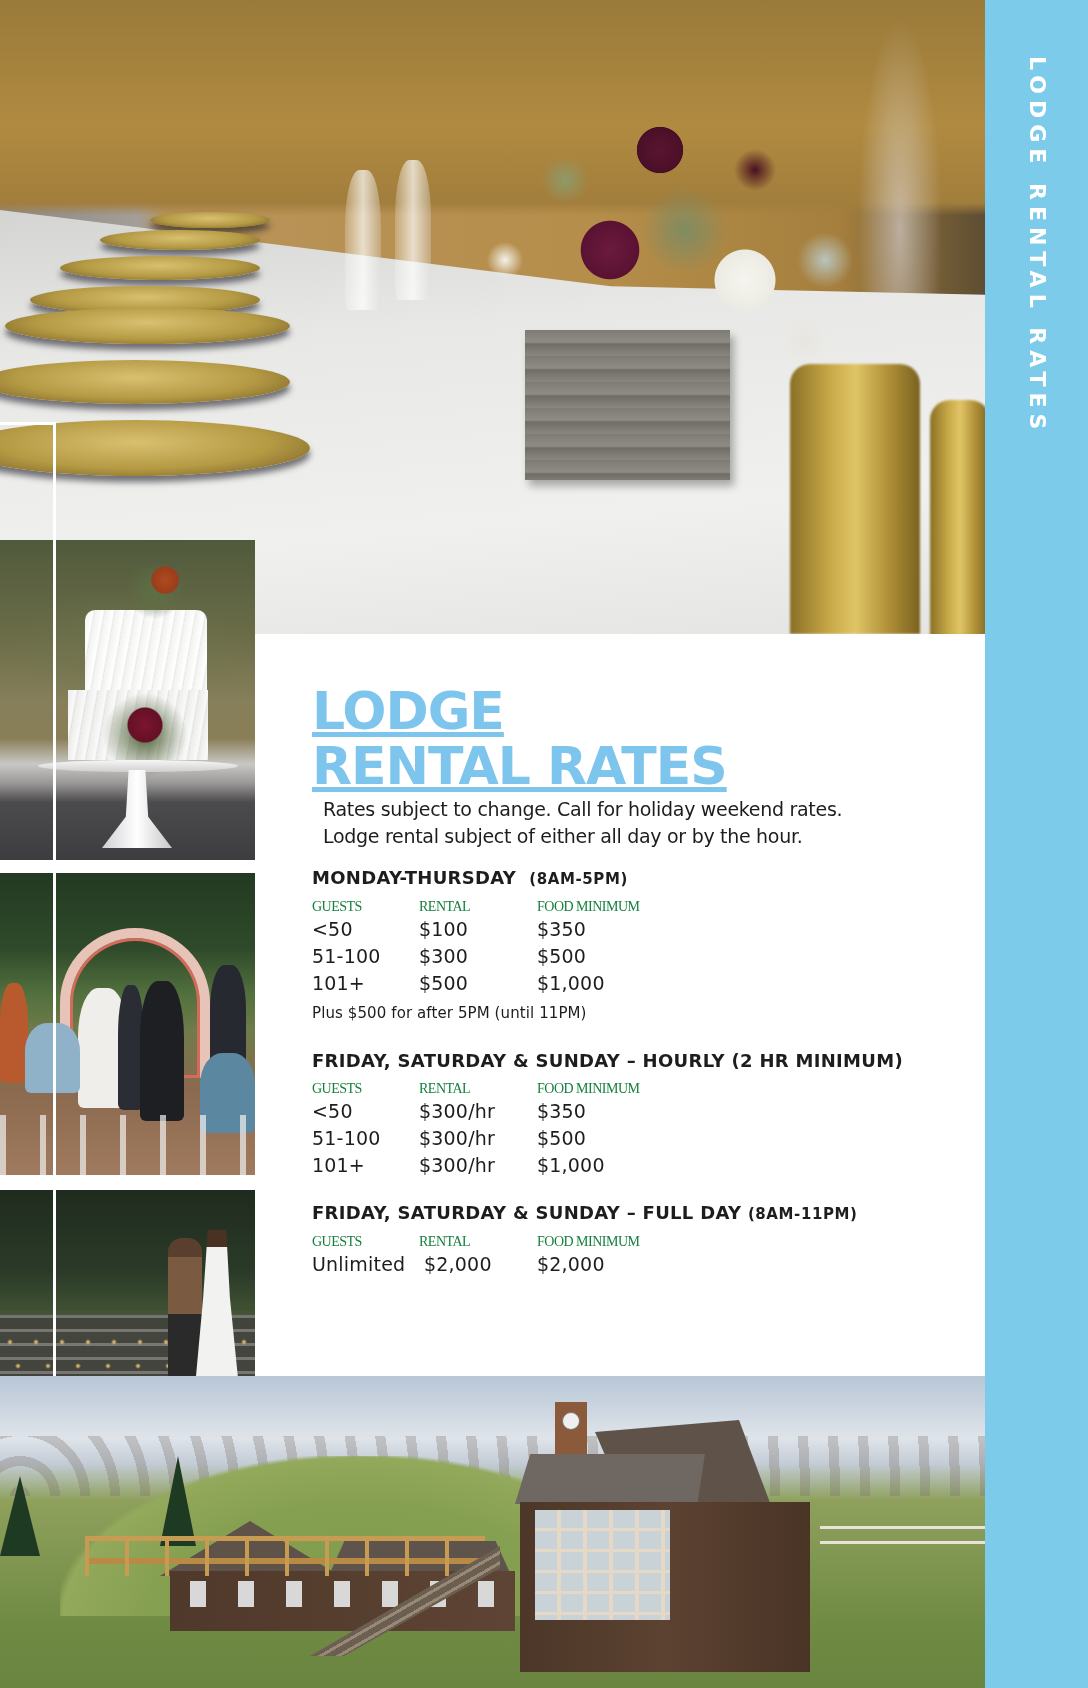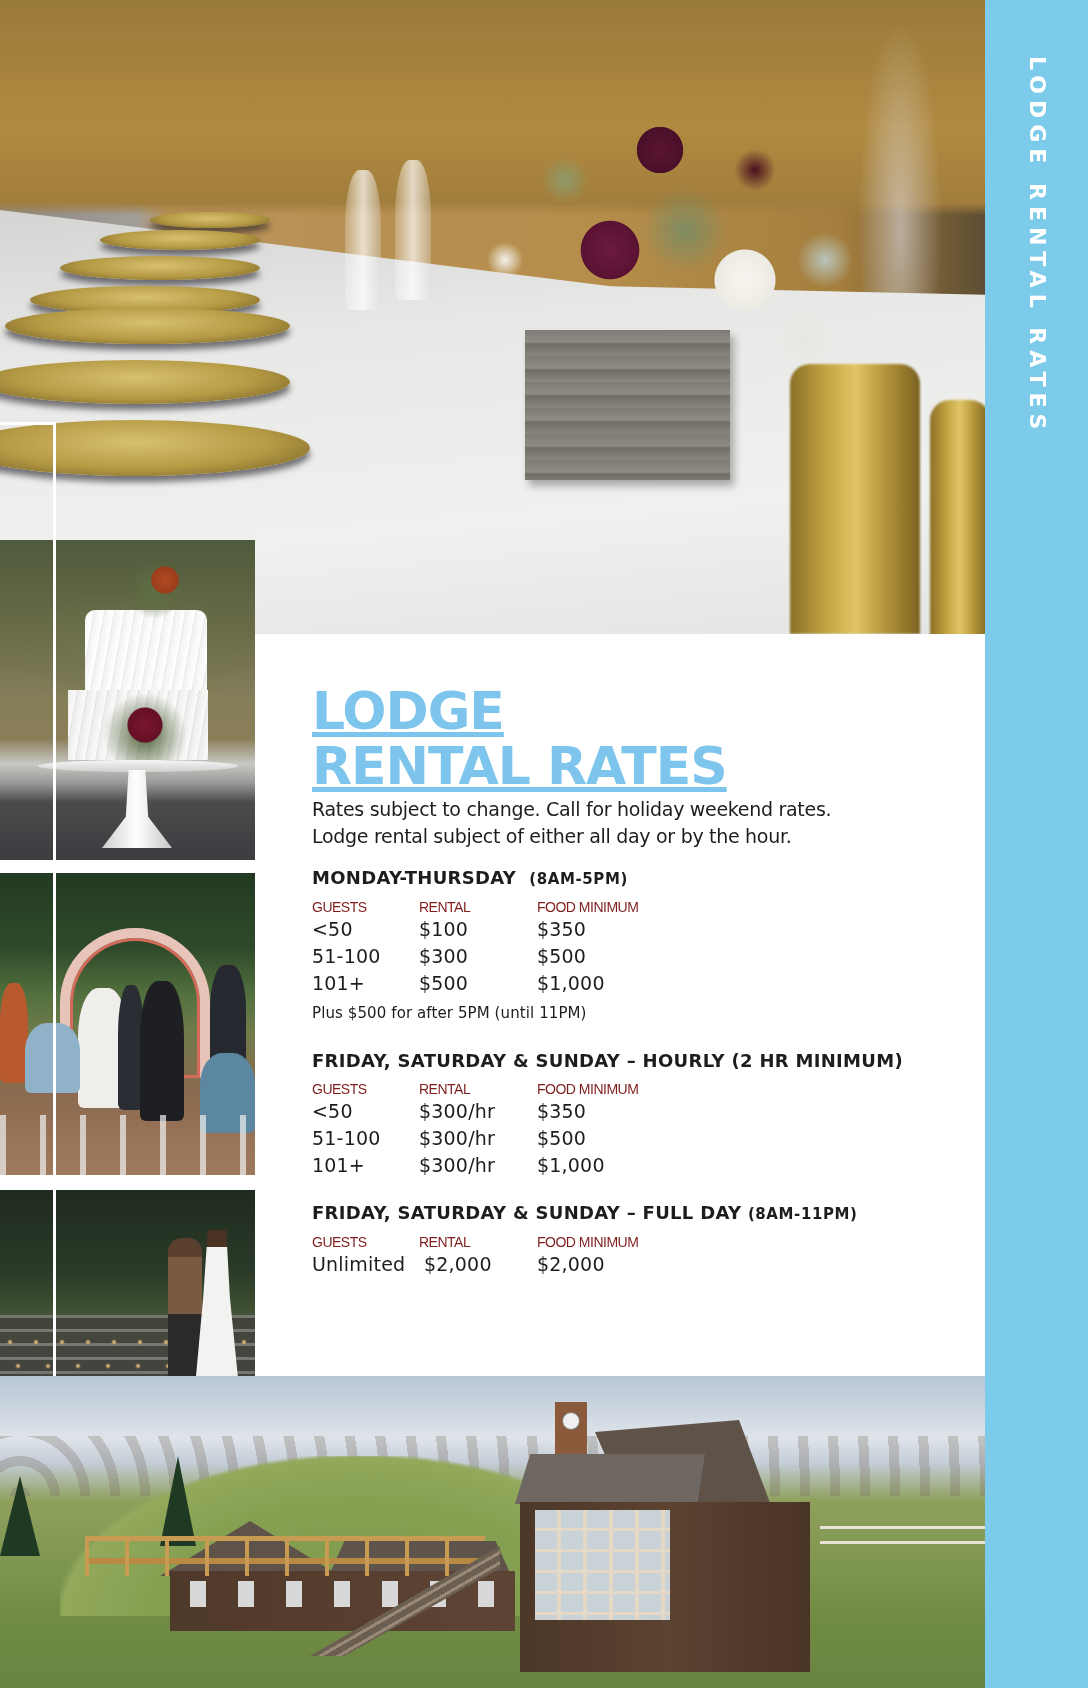--- a/index.html
+++ b/index.html
@@ -259,33 +259,34 @@
     font-size: 52px;
     line-height: 55px;
     letter-spacing: -1px;
     text-decoration: underline;
   }
   .intro {
     margin-top: 2px;
     font-size: 19px; line-height: 27px; color: #1d1d1d;
     font-family: "DejaVu Sans", sans-serif;
     letter-spacing: -0.3px;
+    margin-left: 11px;
   }
   .section { margin-top: 17px; }
   .section-heading {
     font-family: "DejaVu Sans", sans-serif;
     font-weight: bold; font-size: 18px; letter-spacing: 0.3px; color: #1d1d1d;
     line-height: 22px;
   }
   .section-heading .smallcaps { font-size: 15px; letter-spacing: 0.6px; }
   .rate-table { margin-top: 5px; border-collapse: collapse; }
   .rate-table th {
     text-align: left; font-weight: normal;
-    font-family: Liberation Sans, sans-serif;
-    font-size: 14px; letter-spacing: -0.5px; color: #7f1d1d;
+    font-family: Liberation Serif, serif;
+    font-size: 14px; letter-spacing: -0.5px; color: #15803d;
     padding: 0; height: 20px; vertical-align: bottom;
   }
   .rate-table td {
     font-family: "DejaVu Sans", sans-serif;
     font-size: 19px; color: #1d1d1d; padding: 0; height: 27px;
     letter-spacing: 0.2px;
   }
   .rate-table .col-guests { width: 107px; }
   .rate-table .col-rental { width: 118px; }
   .rate-table .col-food { width: 200px; }

